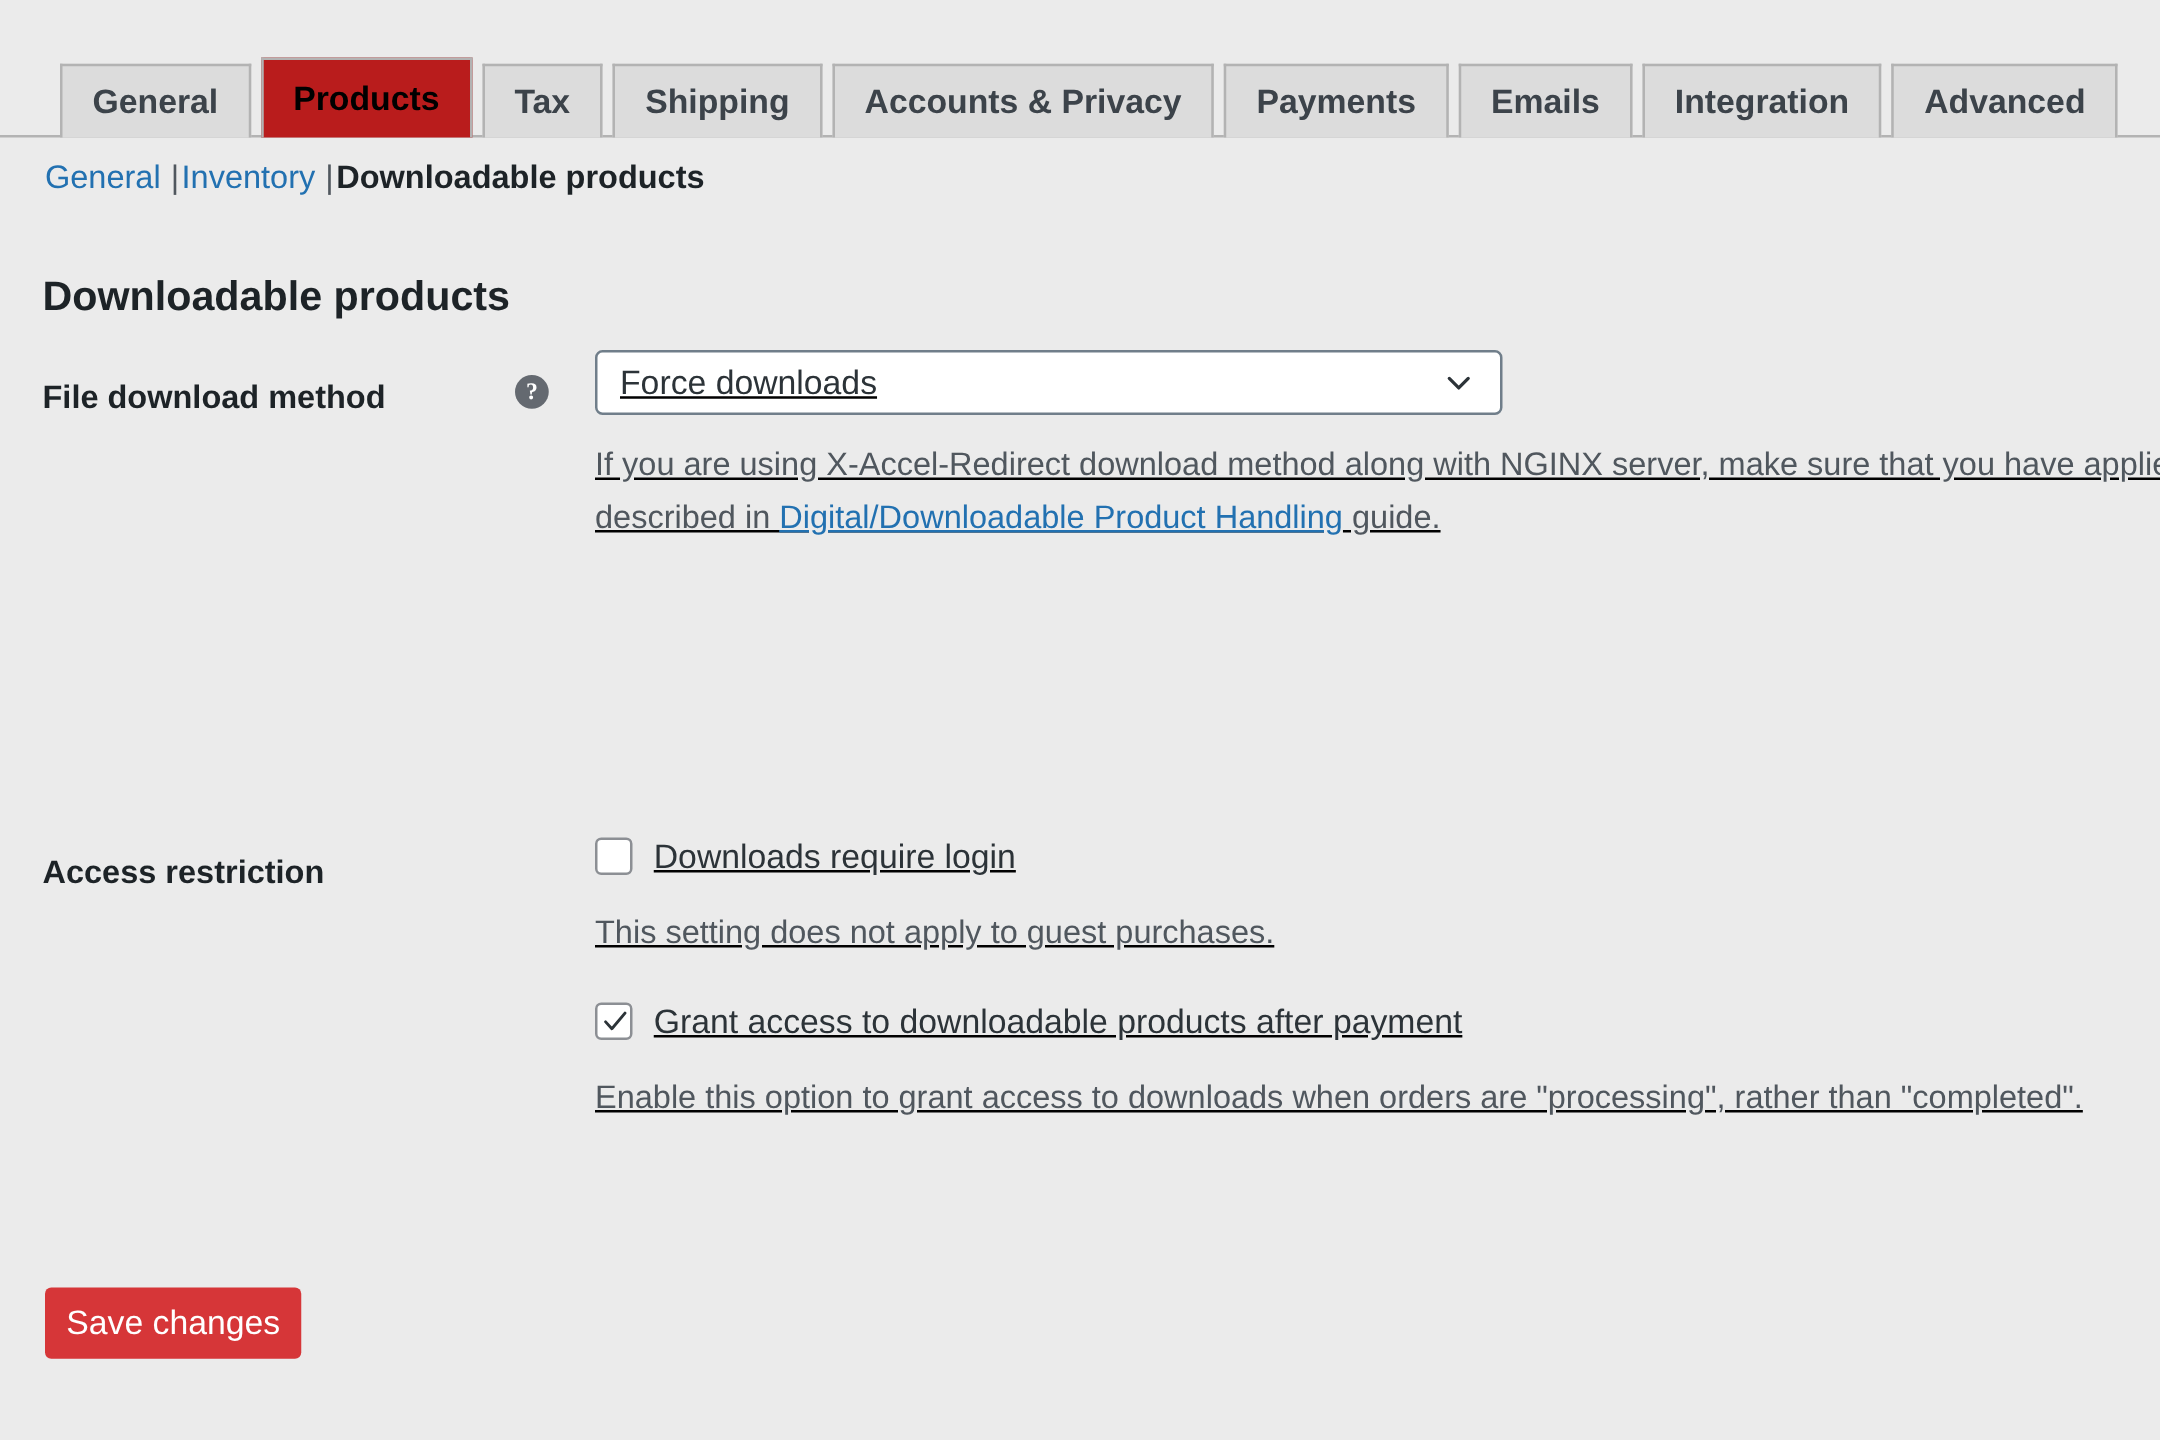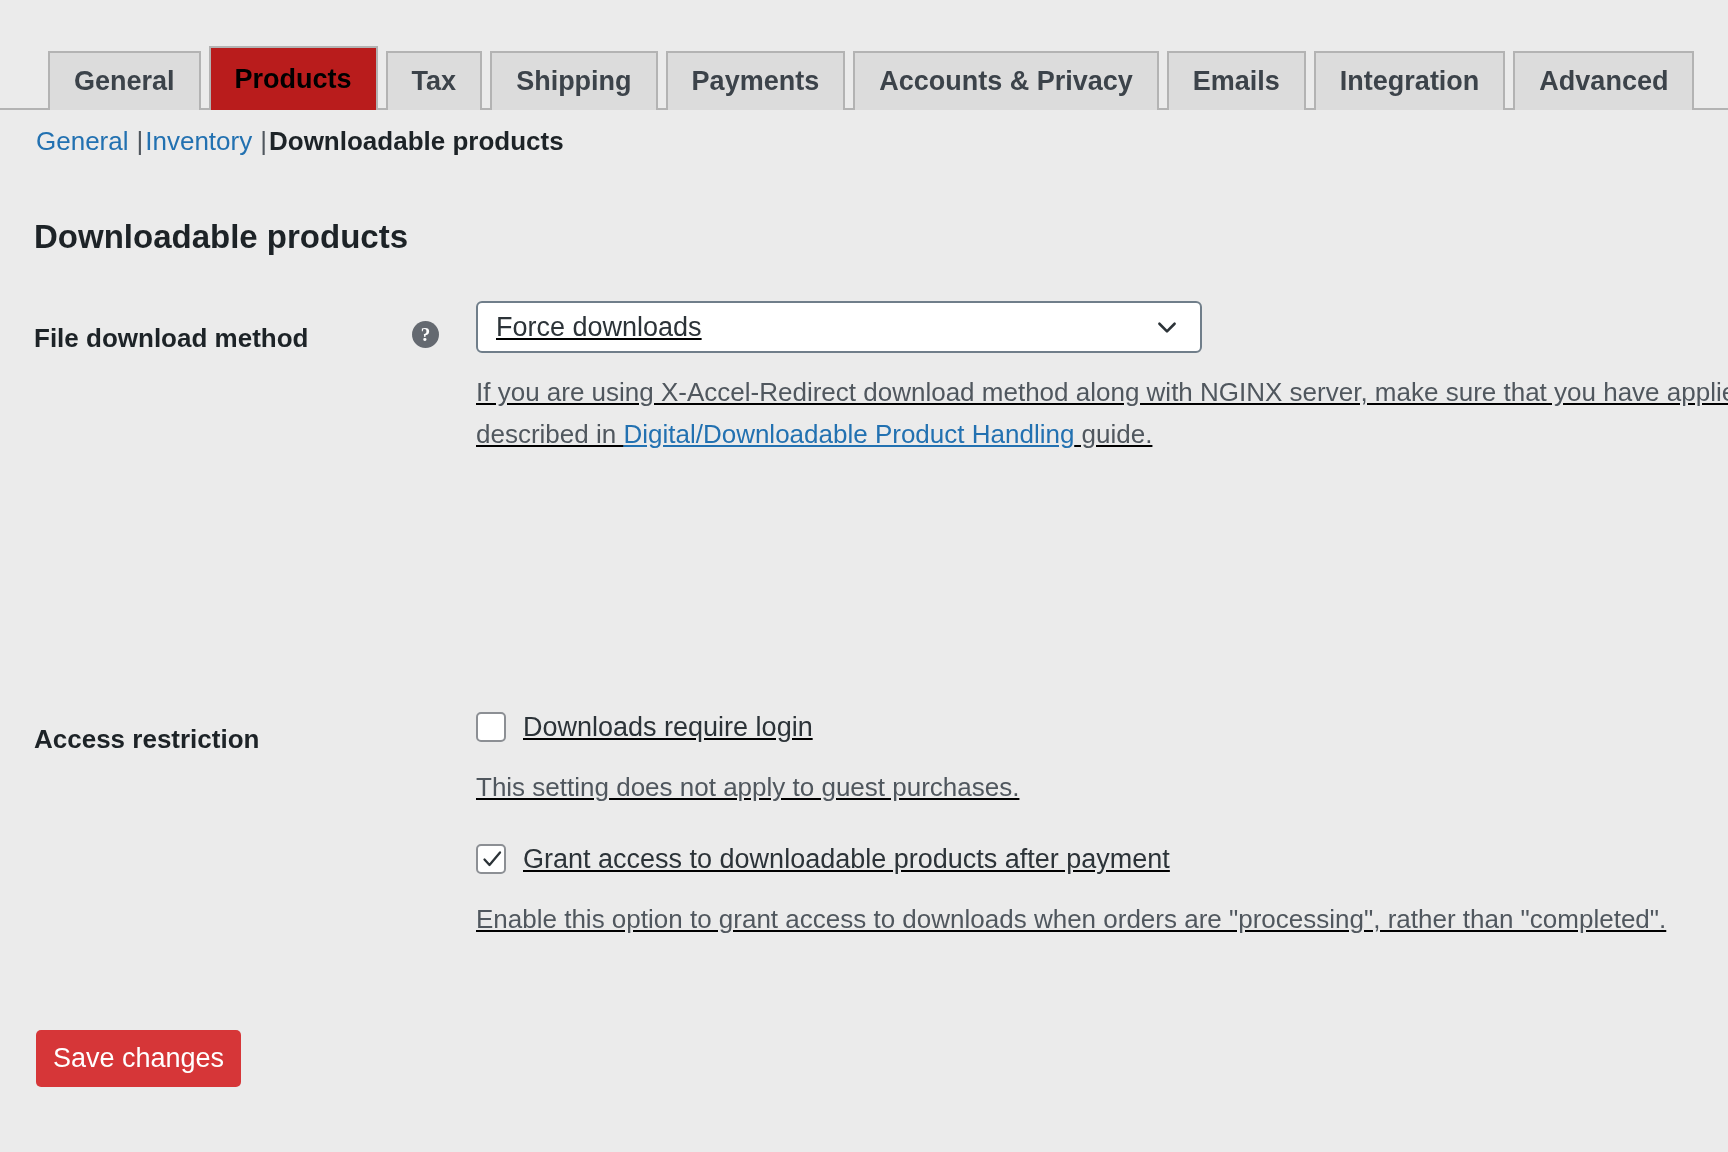--- a/index.html
+++ b/index.html
@@ -105,21 +105,20 @@
   .form {
     position: absolute;
     left: 0;
     top: 280px;
     width: 1728px;
   }
 
   .row {
     position: relative;
     width: 1392px;
-    margin-top: 21px;
   }
 
   .row-label {
     position: absolute;
     left: 34px;
     font-size: 26px;
     font-weight: bold;
     color: #1d2327;
     white-space: nowrap;
   }
@@ -256,24 +255,24 @@
     <div class="tab active">
         <span>Products</span>
       </div>
     <div class="tab">
         <span>Tax</span>
       </div>
     <div class="tab">
         <span>Shipping</span>
       </div>
     <div class="tab">
+        <span>Accounts &amp; Privacy</span>
+      </div>
+    <div class="tab">
         <span>Payments</span>
-      </div>
-    <div class="tab">
-        <span>Accounts &amp; Privacy</span>
       </div>
     <div class="tab">
         <span>Emails</span>
       </div>
     <div class="tab">
         <span>Integration</span>
       </div>
     <div class="tab">
         <span>Advanced</span>
       </div>

